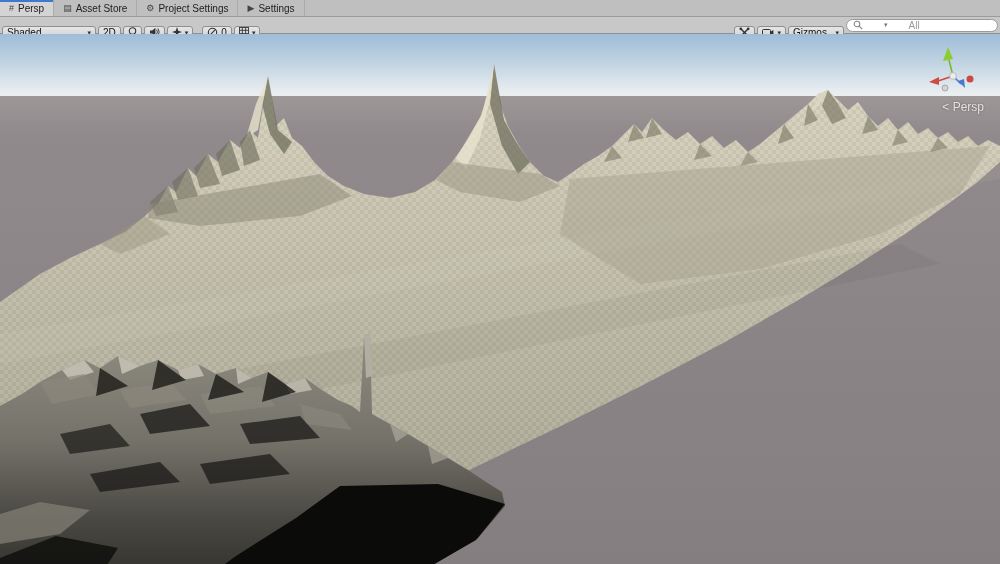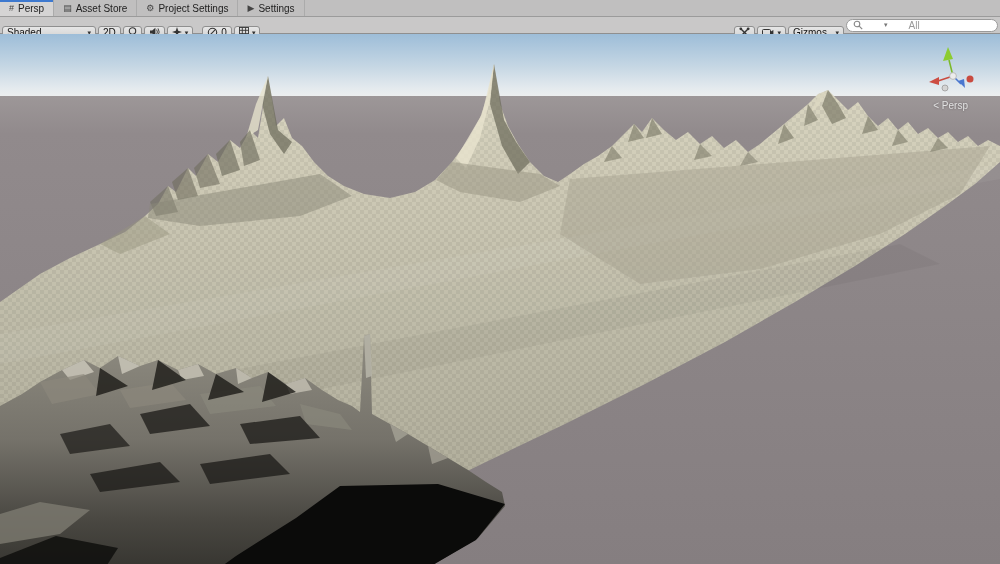--- a/index.html
+++ b/index.html
@@ -45,21 +45,21 @@
   .searchbox{
     width:152px;height:13px;background:#fff;border:1px solid #9a9a9a;
     border-radius:7px;display:flex;align-items:center;gap:21px;
     padding:0 6px;box-sizing:border-box;color:#999;
   }
   .searchbox .caret{font-size:7px;color:#777;}
   
   .viewport{position:relative;width:1000px;height:532px;background:#8b8385;}
   .viewport svg{display:block;}
   .persp-label{
-    position:absolute;right:32px;top:66px;font-size:10px;color:#e3e3e3;
+    position:absolute;right:16px;top:66px;font-size:12px;color:#e3e3e3;
     text-shadow:0 0 2px rgba(60,55,58,.6);cursor:default;
   }
   .icon-svg{display:block;}
 </style>
 </head>
 <body>
 
 <div class="tabbar">
   <div class="tab active">
     <span class="ticon">#</span>

